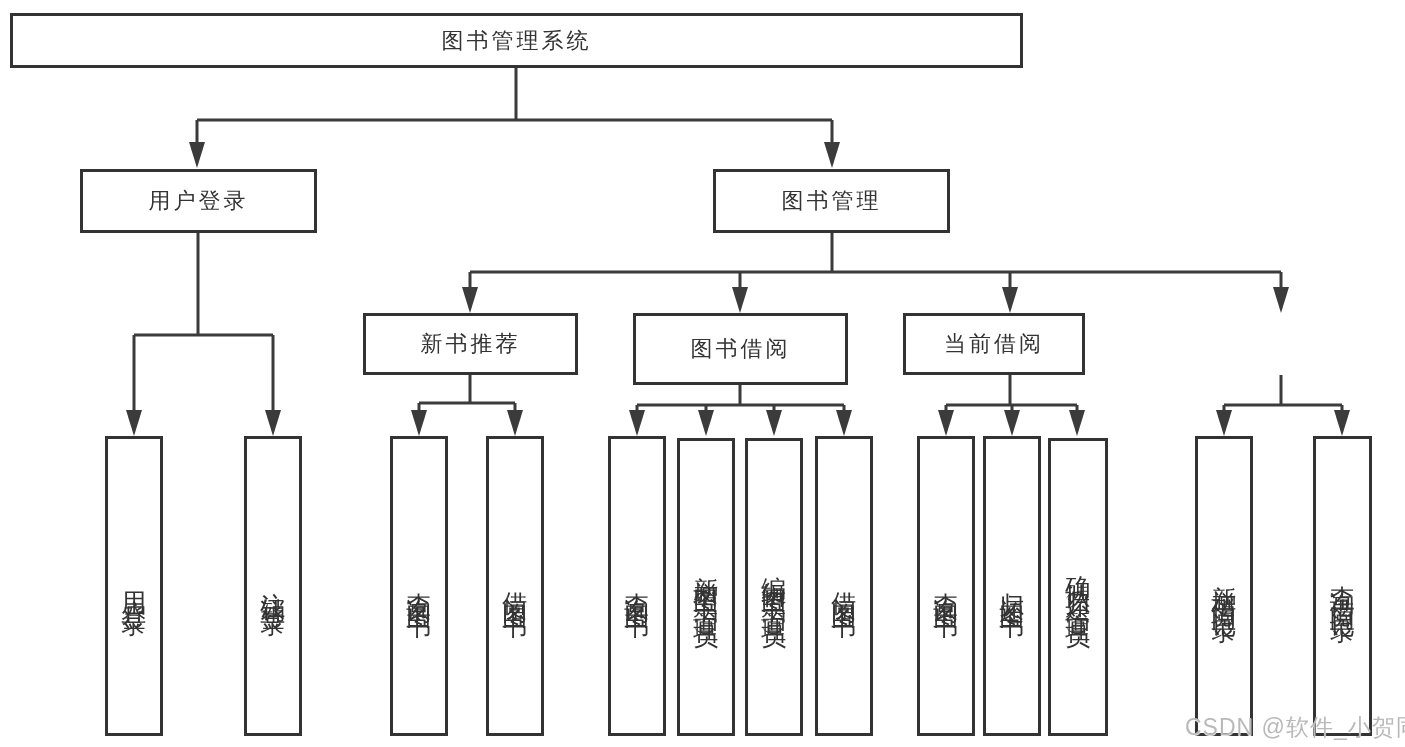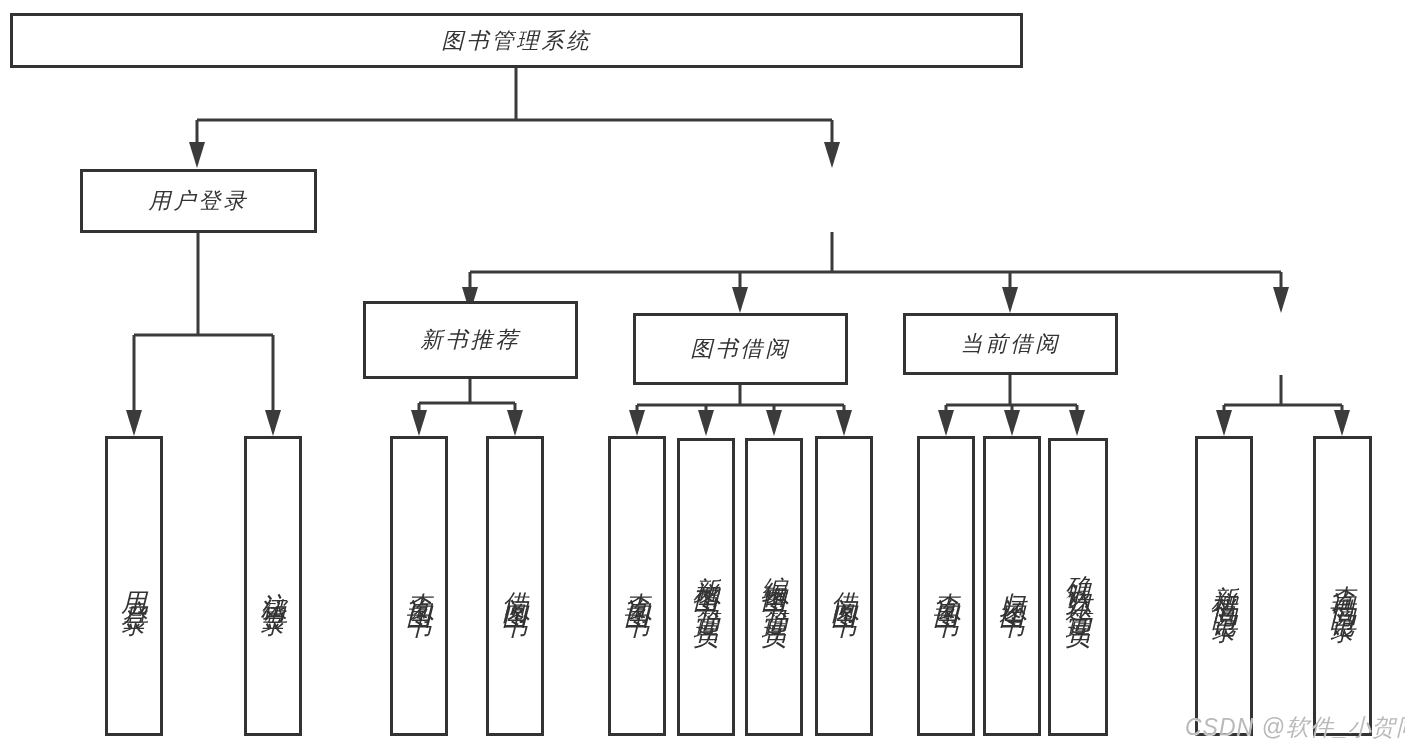--- a/index.html
+++ b/index.html
@@ -1,21 +1,21 @@
 <!DOCTYPE html>
 <html style="--bg: #ffffff; --line: #3b3b3b; --box-border: #333333; --box-bg: #ffffff; --text: #333333; --watermark: #b9b9b9;"><head>
 <meta charset="utf-8">
 <style>
   :root{
     --bg:#ffffff; --line:#3b3b3b; --box-border:#333333; --box-bg:#ffffff;
     --text:#333333; --watermark:#b9b9b9;
   }
   html,body{margin:0;padding:0;background:var(--bg);}
   body{font-family:"Liberation Sans","DejaVu Sans",sans-serif;}
-  #canvas{position:relative;width:1405px;height:747px;background:var(--bg);overflow:hidden;font-style:italic;}
+  #canvas{position:relative;width:1405px;height:747px;background:var(--bg);overflow:hidden;}
   #connectors{position:absolute;left:0;top:0;width:1405px;height:747px;}
   #connectors path{stroke:var(--line);stroke-width:3;fill:none;}
   #connectors polygon{fill:var(--line);}
   .box{position:absolute;box-sizing:border-box;background:var(--box-bg);
        border:3px solid var(--box-border);display:flex;align-items:center;justify-content:center;}
   .hbox span{font-size:22px;letter-spacing:3px;color:var(--text);white-space:nowrap;}
   .leaf span{writing-mode:vertical-rl;text-orientation:mixed;font-size:25px;
              letter-spacing:7px;line-height:1.05;color:var(--text);}
   #watermark{position:absolute;left:1185px;top:712px;font-size:23px;letter-spacing:1px;
              color:var(--watermark);white-space:nowrap;text-shadow:0 1px 1px #ffffff;}
@@ -61,28 +61,31 @@
     <polygon points="1334,410 1350,410 1342,436"></polygon>
   </svg>
 
   <div class="box hbox" style="left:10px;top:13px;width:1013px;height:55px">
     <span>图书管理系统</span>
   </div>
 
   <div class="box hbox" style="left:80px;top:169px;width:237px;height:64px">
     <span>用户登录</span>
   </div>
+  <div class="box hbox" style="left:713px;top:169px;width:237px;height:64px">
+    <span>图书管理</span>
+  </div>
 
-  <div class="box hbox" style="left:363px;top:301px;width:215px;height:78px">
+  <div class="box hbox" style="left:363px;top:313px;width:215px;height:62px">
     <span>新书推荐</span>
   </div>
   <div class="box hbox" style="left:633px;top:313px;width:215px;height:72px">
     <span>图书借阅</span>
   </div>
-  <div class="box hbox" style="left:903px;top:313px;width:215px;height:62px">
+  <div class="box hbox" style="left:903px;top:313px;width:182px;height:62px">
     <span>当前借阅</span>
   </div>
 
   <div class="box leaf" style="left:105px;top:436px;width:58px;height:300px">
     <span>用户登录</span>
   </div>
   <div class="box leaf" style="left:244px;top:436px;width:58px;height:300px">
     <span>注销登录</span>
   </div>
 

